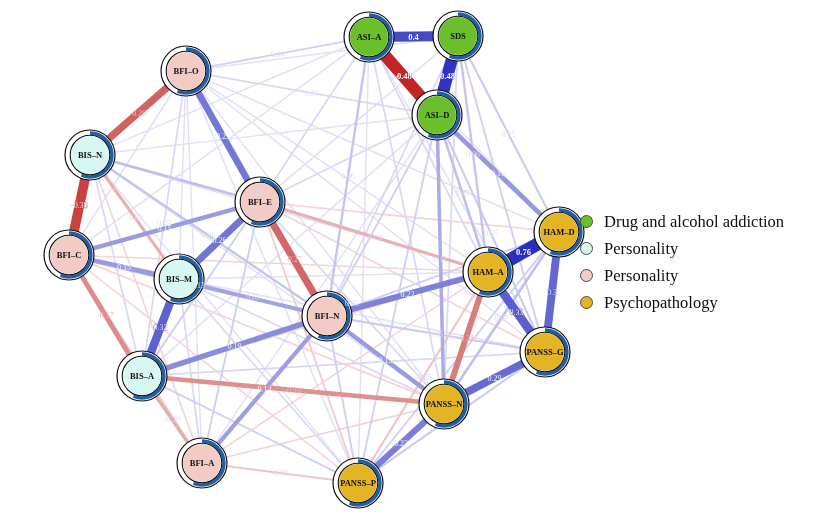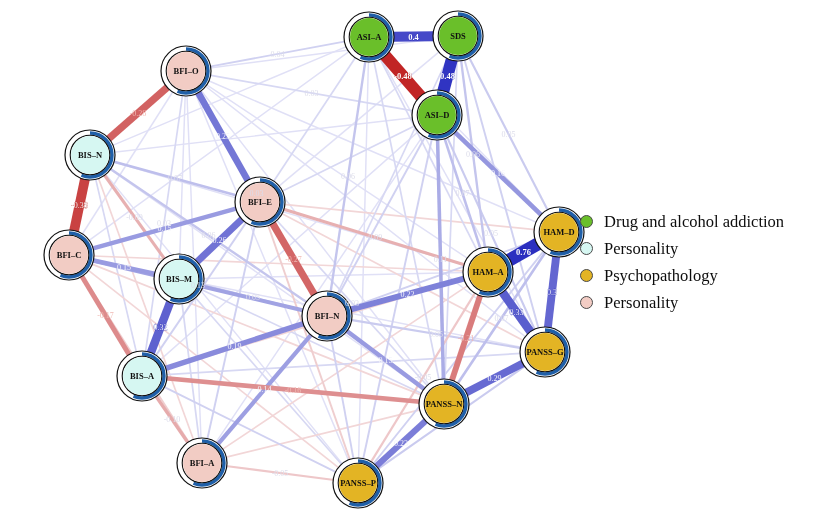--- a/index.html
+++ b/index.html
@@ -437,22 +437,22 @@
   <div id="legend">
       <div class="legend-row">
         <span class="legend-swatch" style="background: rgb(106, 191, 42);"></span>
         <span class="legend-text">Drug and alcohol addiction</span>
       </div>
       <div class="legend-row">
         <span class="legend-swatch" style="background: rgb(214, 247, 242);"></span>
         <span class="legend-text">Personality</span>
       </div>
       <div class="legend-row">
+        <span class="legend-swatch" style="background: rgb(242, 204, 196);"></span>
+        <span class="legend-text">Personality</span>
+      </div>
+      <div class="legend-row">
         <span class="legend-swatch" style="background: rgb(227, 180, 36);"></span>
         <span class="legend-text">Psychopathology</span>
-      </div>
-      <div class="legend-row">
-        <span class="legend-swatch" style="background: rgb(242, 204, 196);"></span>
-        <span class="legend-text">Personality</span>
       </div>
     </div>
 
 </div>
 
 </body></html>

